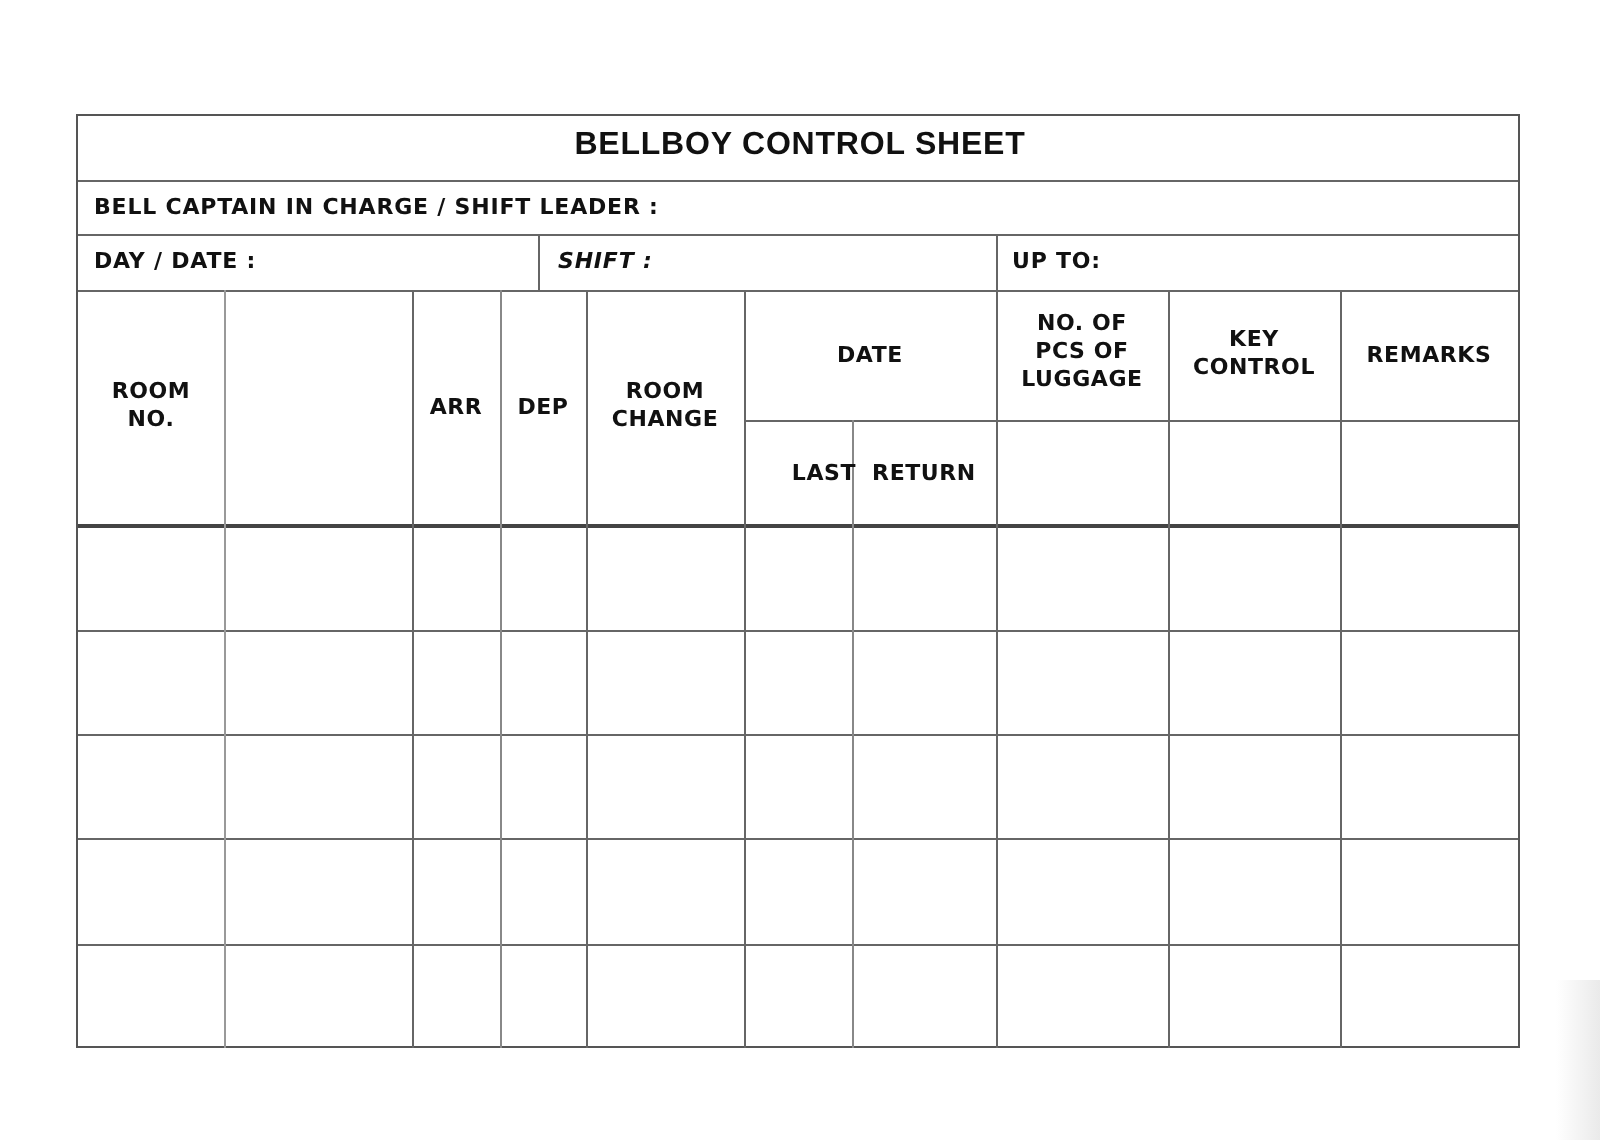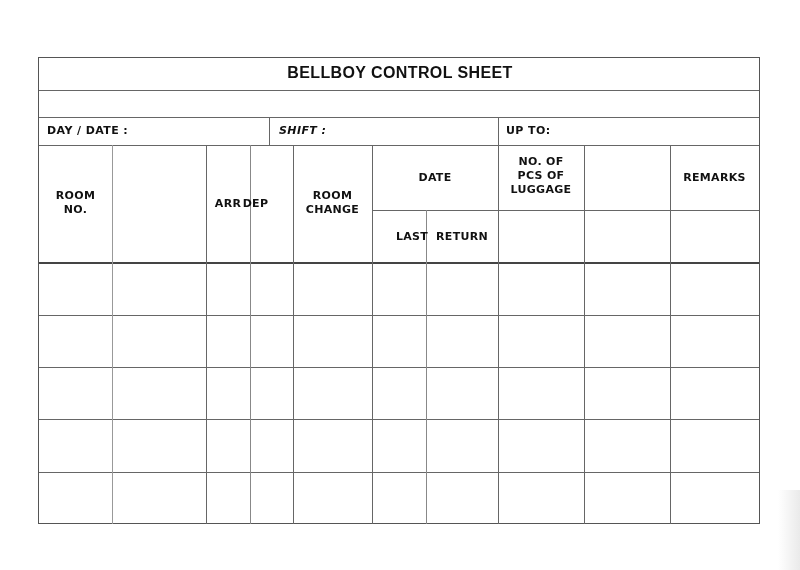--- a/index.html
+++ b/index.html
@@ -38,33 +38,36 @@
   <div class="line-v" style="left:73px;top:87px;height:379px;border-color:#999;"></div>
   <div class="line-v" style="left:167px;top:87px;height:379px;"></div>
   <div class="line-v" style="left:211px;top:87px;height:379px;border-color:#888;"></div>
   <div class="line-v" style="left:254px;top:87px;height:379px;"></div>
   <div class="line-v" style="left:333px;top:87px;height:379px;"></div>
   <div class="line-v" style="left:387px;top:152px;height:314px;border-color:#888;"></div>
   <div class="line-v" style="left:459px;top:87px;height:379px;"></div>
   <div class="line-v" style="left:545px;top:87px;height:379px;"></div>
   <div class="line-v" style="left:631px;top:87px;height:379px;"></div>
 
+  <div class="lbl" style="left:8px;top:39px;">BELL CAPTAIN IN CHARGE / SHIFT LEADER :</div>
   <div class="cell" style="left:300px;top:60px;width:418px;height:26px;"></div>
   <div class="lbl" style="left:8px;top:66px;text-align:center;">DAY / DATE :</div>
   <div class="lbl" style="left:240px;top:66px;font-style:italic;">SHIFT :</div>
   <div class="lbl" style="left:467px;top:66px;">UP TO:</div>
 
   <div class="txt" style="left:0;width:73px;top:131px;">ROOM
 NO.</div>
   <div class="txt" style="left:167px;width:44px;top:139px;">ARR</div>
-  <div class="txt" style="left:195px;width:43px;top:139px;">DEP</div>
+  <div class="txt" style="left:211px;width:43px;top:139px;">DEP</div>
   <div class="txt" style="left:254px;width:79px;top:131px;">ROOM
 CHANGE</div>
   <div class="txt" style="left:333px;width:126px;top:113px;">DATE</div>
   <div class="txt" style="left:346px;width:54px;top:172px;">LAST</div>
   <div class="txt" style="left:387px;width:72px;top:172px;">RETURN</div>
   <div class="txt" style="left:459px;width:86px;top:97px;">NO. OF
 PCS OF
 LUGGAGE</div>
+  <div class="txt" style="left:545px;width:86px;top:105px;">KEY
+CONTROL</div>
   <div class="txt" style="left:631px;width:89px;top:113px;">REMARKS</div>
 </div>
 
 <div class="curl"></div>
 
 </body></html>

